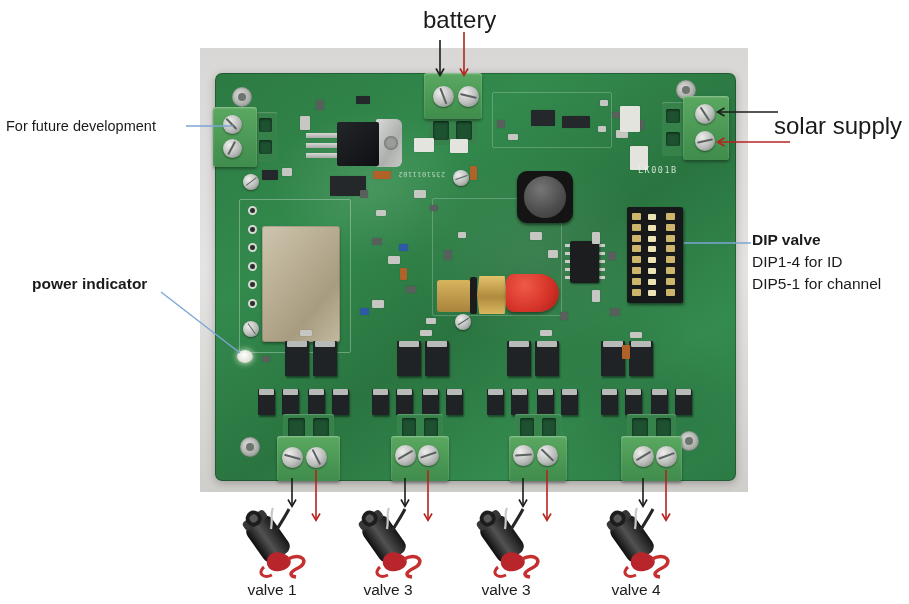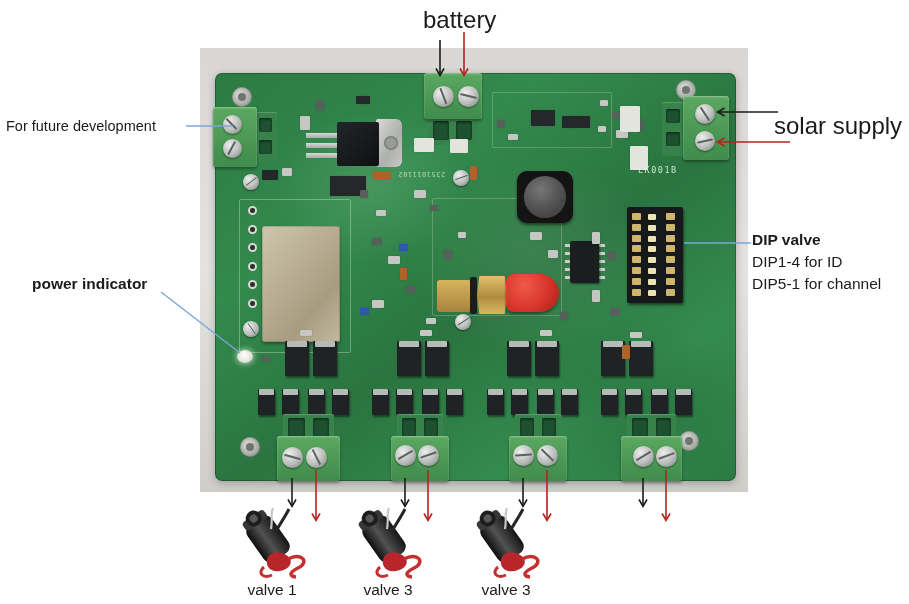--- a/index.html
+++ b/index.html
@@ -249,20 +249,36 @@
         <circle cx="42" cy="9" r="8" fill="#1d1d1d"></circle>
           <circle cx="42" cy="9" r="4" fill="#575757"></circle>
       </g>
       <path d="M42,52 C38,60 44,68 54,66 C66,64 68,54 60,50 C54,46 46,46 42,52 Z" fill="#b8262c"></path>
       <path d="M62,54 C76,47 84,57 72,63 C64,67 62,71 70,72" stroke="#c62f2f" stroke-width="3.5" fill="none"></path>
       <path d="M38,62 C31,68 37,74 46,70" stroke="#c62f2f" stroke-width="3" fill="none"></path>
       <path d="M50,26 C56,16 60,10 63,4" stroke="#262626" stroke-width="3" fill="none"></path>
       <path d="M45,24 C47,14 44,8 47,3" stroke="#c8c8c4" stroke-width="2.2" fill="none"></path>
     </svg>
     <div class="vlabel">valve 3</div>
+  </div>
+  <div class="valve" style="left:590px;top:505px;">
+    <svg width="92" height="74" viewBox="0 0 92 74">
+      <g transform="rotate(-35 42 34)">
+        <rect x="27" y="12" width="30" height="44" rx="8" fill="url(#vg)"></rect>
+        <rect x="29" y="6" width="26" height="10" rx="4" fill="#383838"></rect>
+        <circle cx="42" cy="9" r="8" fill="#1d1d1d"></circle>
+          <circle cx="42" cy="9" r="4" fill="#575757"></circle>
+      </g>
+      <path d="M42,52 C38,60 44,68 54,66 C66,64 68,54 60,50 C54,46 46,46 42,52 Z" fill="#b8262c"></path>
+      <path d="M62,54 C76,47 84,57 72,63 C64,67 62,71 70,72" stroke="#c62f2f" stroke-width="3.5" fill="none"></path>
+      <path d="M38,62 C31,68 37,74 46,70" stroke="#c62f2f" stroke-width="3" fill="none"></path>
+      <path d="M50,26 C56,16 60,10 63,4" stroke="#262626" stroke-width="3" fill="none"></path>
+      <path d="M45,24 C47,14 44,8 47,3" stroke="#c8c8c4" stroke-width="2.2" fill="none"></path>
+    </svg>
+    <div class="vlabel">valve 4</div>
   </div>
 
 <div class="hole" style="left: 232px; top: 87px; width: 20px; height: 20px;">
       <div class="ctr"></div>
     </div>
     <div class="hole" style="left: 676px; top: 80px; width: 20px; height: 20px;">
       <div class="ctr"></div>
     </div>
     <div class="hole" style="left: 240px; top: 437px; width: 20px; height: 20px;">
       <div class="ctr"></div>

